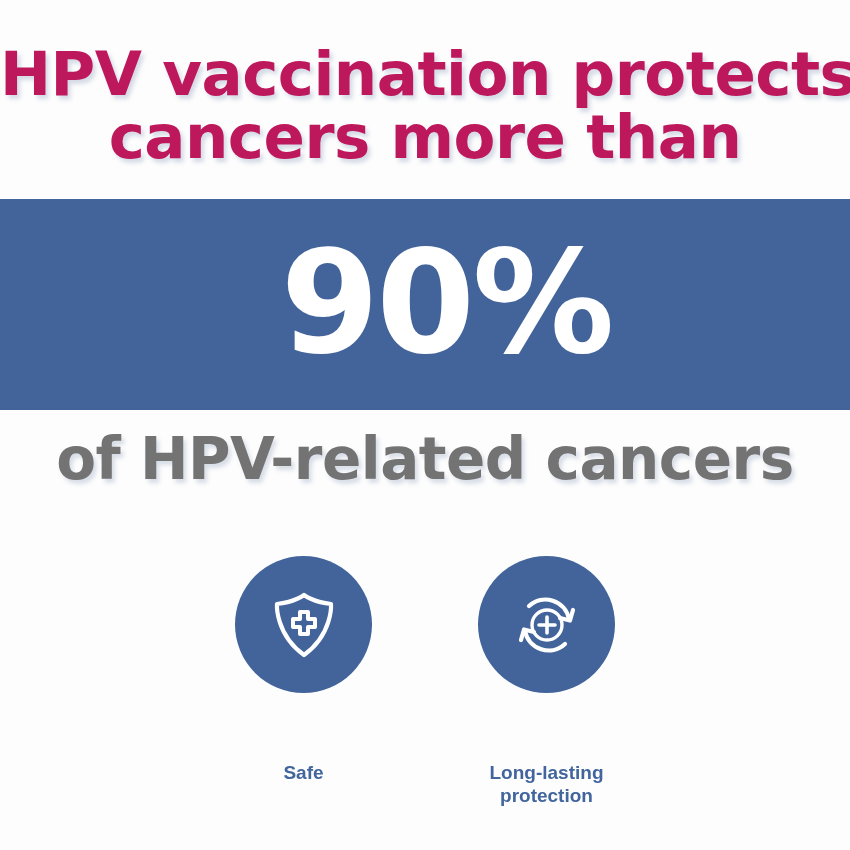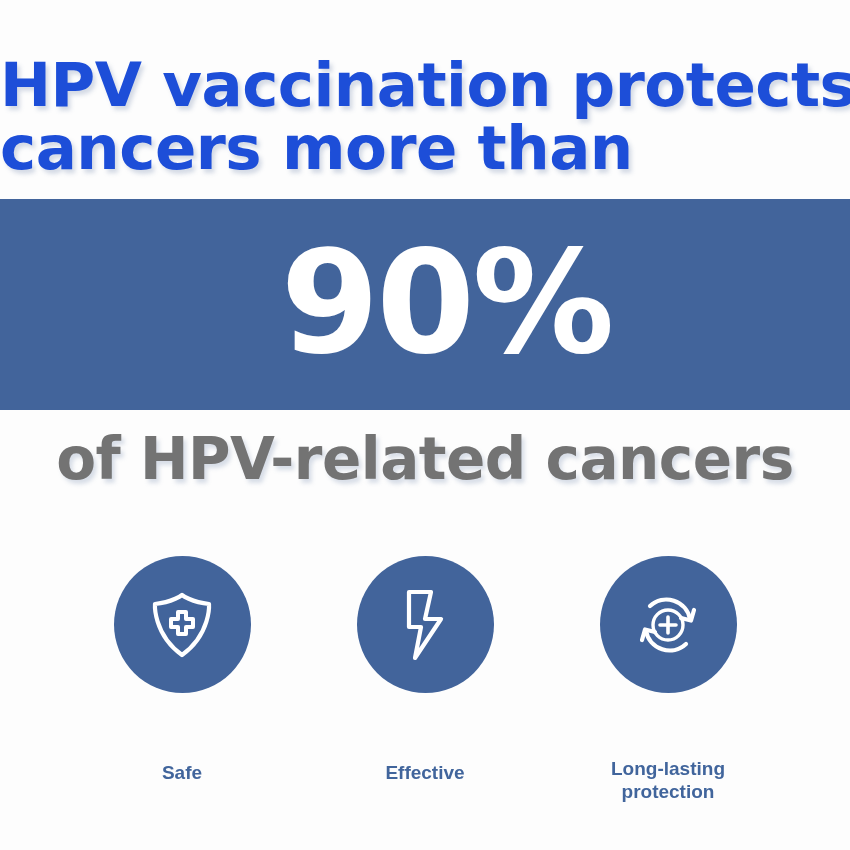--- a/index.html
+++ b/index.html
@@ -18,23 +18,23 @@
     width: 850px;
     height: 850px;
     background: #fdfdfd;
     display: flex;
     flex-direction: column;
     align-items: stretch;
   }
 
   
   .headline {
-    padding-top: 53px;
-    text-align: left;
-    color: #1d4ed8;
+    padding-top: 42px;
+    text-align: center;
+    color: #be185d;
     font-family: "DejaVu Sans", sans-serif;
     font-weight: bold;
     font-size: 62px;
     line-height: 63px;
     letter-spacing: -0.5px;
     text-shadow: 3px 4px 4px rgba(120,140,175,0.30);
     white-space: nowrap;
   }
   .headline-line { display: block; }
   .headline-line.l1 { font-size: 61px; }
@@ -143,30 +143,20 @@
         <span>
           <svg width="66" height="70" viewBox="0 0 66 70" fill="none">
             <path d="M33 5 C33 5 24 12 6 14 C6 14 4 44 33 65 C62 44 60 14 60 14 C42 12 33 5 33 5 Z" stroke="#ffffff" stroke-width="4.2" stroke-linejoin="round" stroke-linecap="round" fill="none"></path>
             <path d="M29 22 H37 V29 H44 V37 H37 V44 H29 V37 H22 V29 H29 Z" stroke="#ffffff" stroke-width="4" stroke-linejoin="round" fill="none"></path>
           </svg>
         </span>
       </div>
       <div class="benefit-label">Safe</div>
     </div>
 
-    <div class="benefit">
-      <div class="benefit-circle">
-        <span>
-          <svg width="56" height="72" viewBox="0 0 56 72" fill="none">
-            <path d="M34 3 H12 L12 38 H24 L18 69 L44 30 H28 Z" stroke="#ffffff" stroke-width="4.2" stroke-linejoin="round" stroke-linecap="round" fill="none"></path>
-          </svg>
-        </span>
-      </div>
-      <div class="benefit-label">Effective</div>
-    </div>
 
     <div class="benefit">
       <div class="benefit-circle">
         <span>
           <svg width="72" height="72" viewBox="0 0 72 72" fill="none">
 
             <path d="M58 30 A24 24 0 0 0 18 17" stroke="#ffffff" stroke-width="4.2" stroke-linecap="round" fill="none"></path>
             <path d="M49 29 L59 31.5 L62 21" stroke="#ffffff" stroke-width="4.2" stroke-linecap="round" stroke-linejoin="round" fill="none"></path>
             <path d="M14 42 A24 24 0 0 0 54 55" stroke="#ffffff" stroke-width="4.2" stroke-linecap="round" fill="none"></path>
             <path d="M23 43 L13 40.5 L10 51" stroke="#ffffff" stroke-width="4.2" stroke-linecap="round" stroke-linejoin="round" fill="none"></path>

